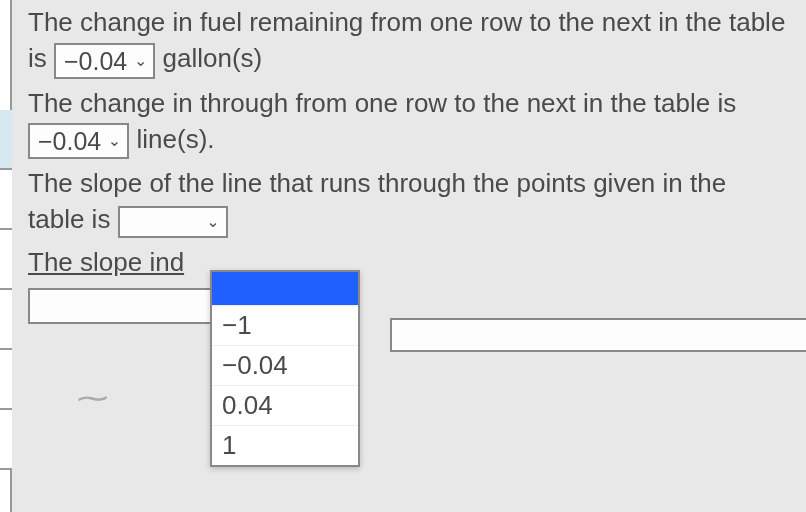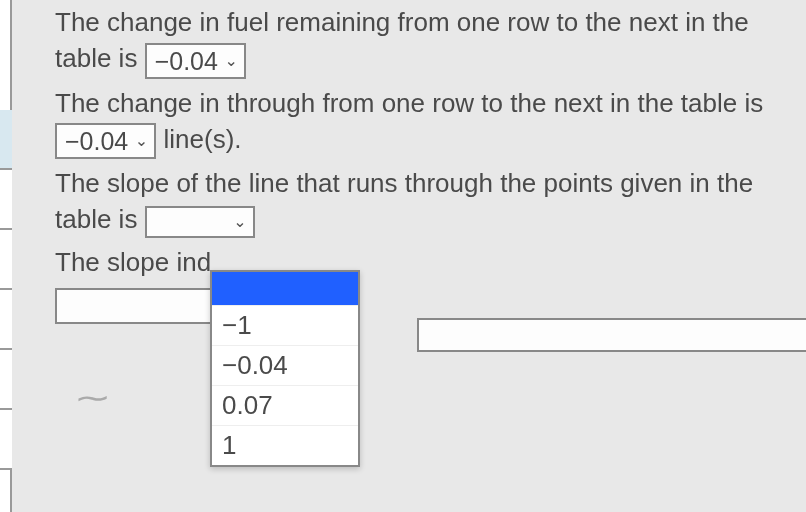--- a/index.html
+++ b/index.html
@@ -14,21 +14,20 @@
       background: #e8e8e8;
       width: 806px;
       height: 512px;
       overflow: hidden;
       position: relative;
       filter: blur(0.6px);
     }
     .content {
       padding: 4px 18px 10px 10px;
       position: relative;
-      margin-left: 27px;
     }
     .left-edge {
       position: absolute;
       left: 0;
       top: 0;
       width: 12px;
       height: 512px;
       background: #fff;
       border-right: 2px solid #999;
     }
@@ -125,20 +124,21 @@
       background: #fdfdfd;
       width: 190px;
       height: 36px;
       vertical-align: middle;
     }
     .row-slope-ind {
       display: flex;
       align-items: flex-start;
       gap: 0;
       flex-wrap: wrap;
+      text-decoration: underline;
     }
     .squiggle {
       position: absolute;
       left: 80px;
       top: 380px;
       font-size: 30px;
       color: #aaa;
       transform: scaleX(1.5);
     }
   </style>
@@ -158,20 +158,21 @@
 
 <div class="content">
   <div class="main">
 
     <div class="para">
       <span>The change in fuel remaining from one row to the next in the table is</span>
       <span class="select-box">
         <span>−0.04</span>
         <span class="chev">⌄</span>
       </span>
+      <span>gallon(s)</span>
     </div>
 
     <div class="para">
       <span>The change in through from one row to the next in the table is</span>
       <span class="select-box">
         <span>−0.04</span>
         <span class="chev">⌄</span>
       </span>
       <span>line(s).</span>
     </div>
@@ -196,18 +197,18 @@
     </div>
 
   </div>
 </div>
 
 <div class="dropdown-wrap">
   <div class="dropdown">
     <div class="option highlight"></div>
     <div class="option">−1</div>
     <div class="option">−0.04</div>
-    <div class="option">0.07</div>
+    <div class="option">0.04</div>
     <div class="option">1</div>
   </div>
 </div>
 
 <div class="squiggle">∼</div>
 
 </body></html>

